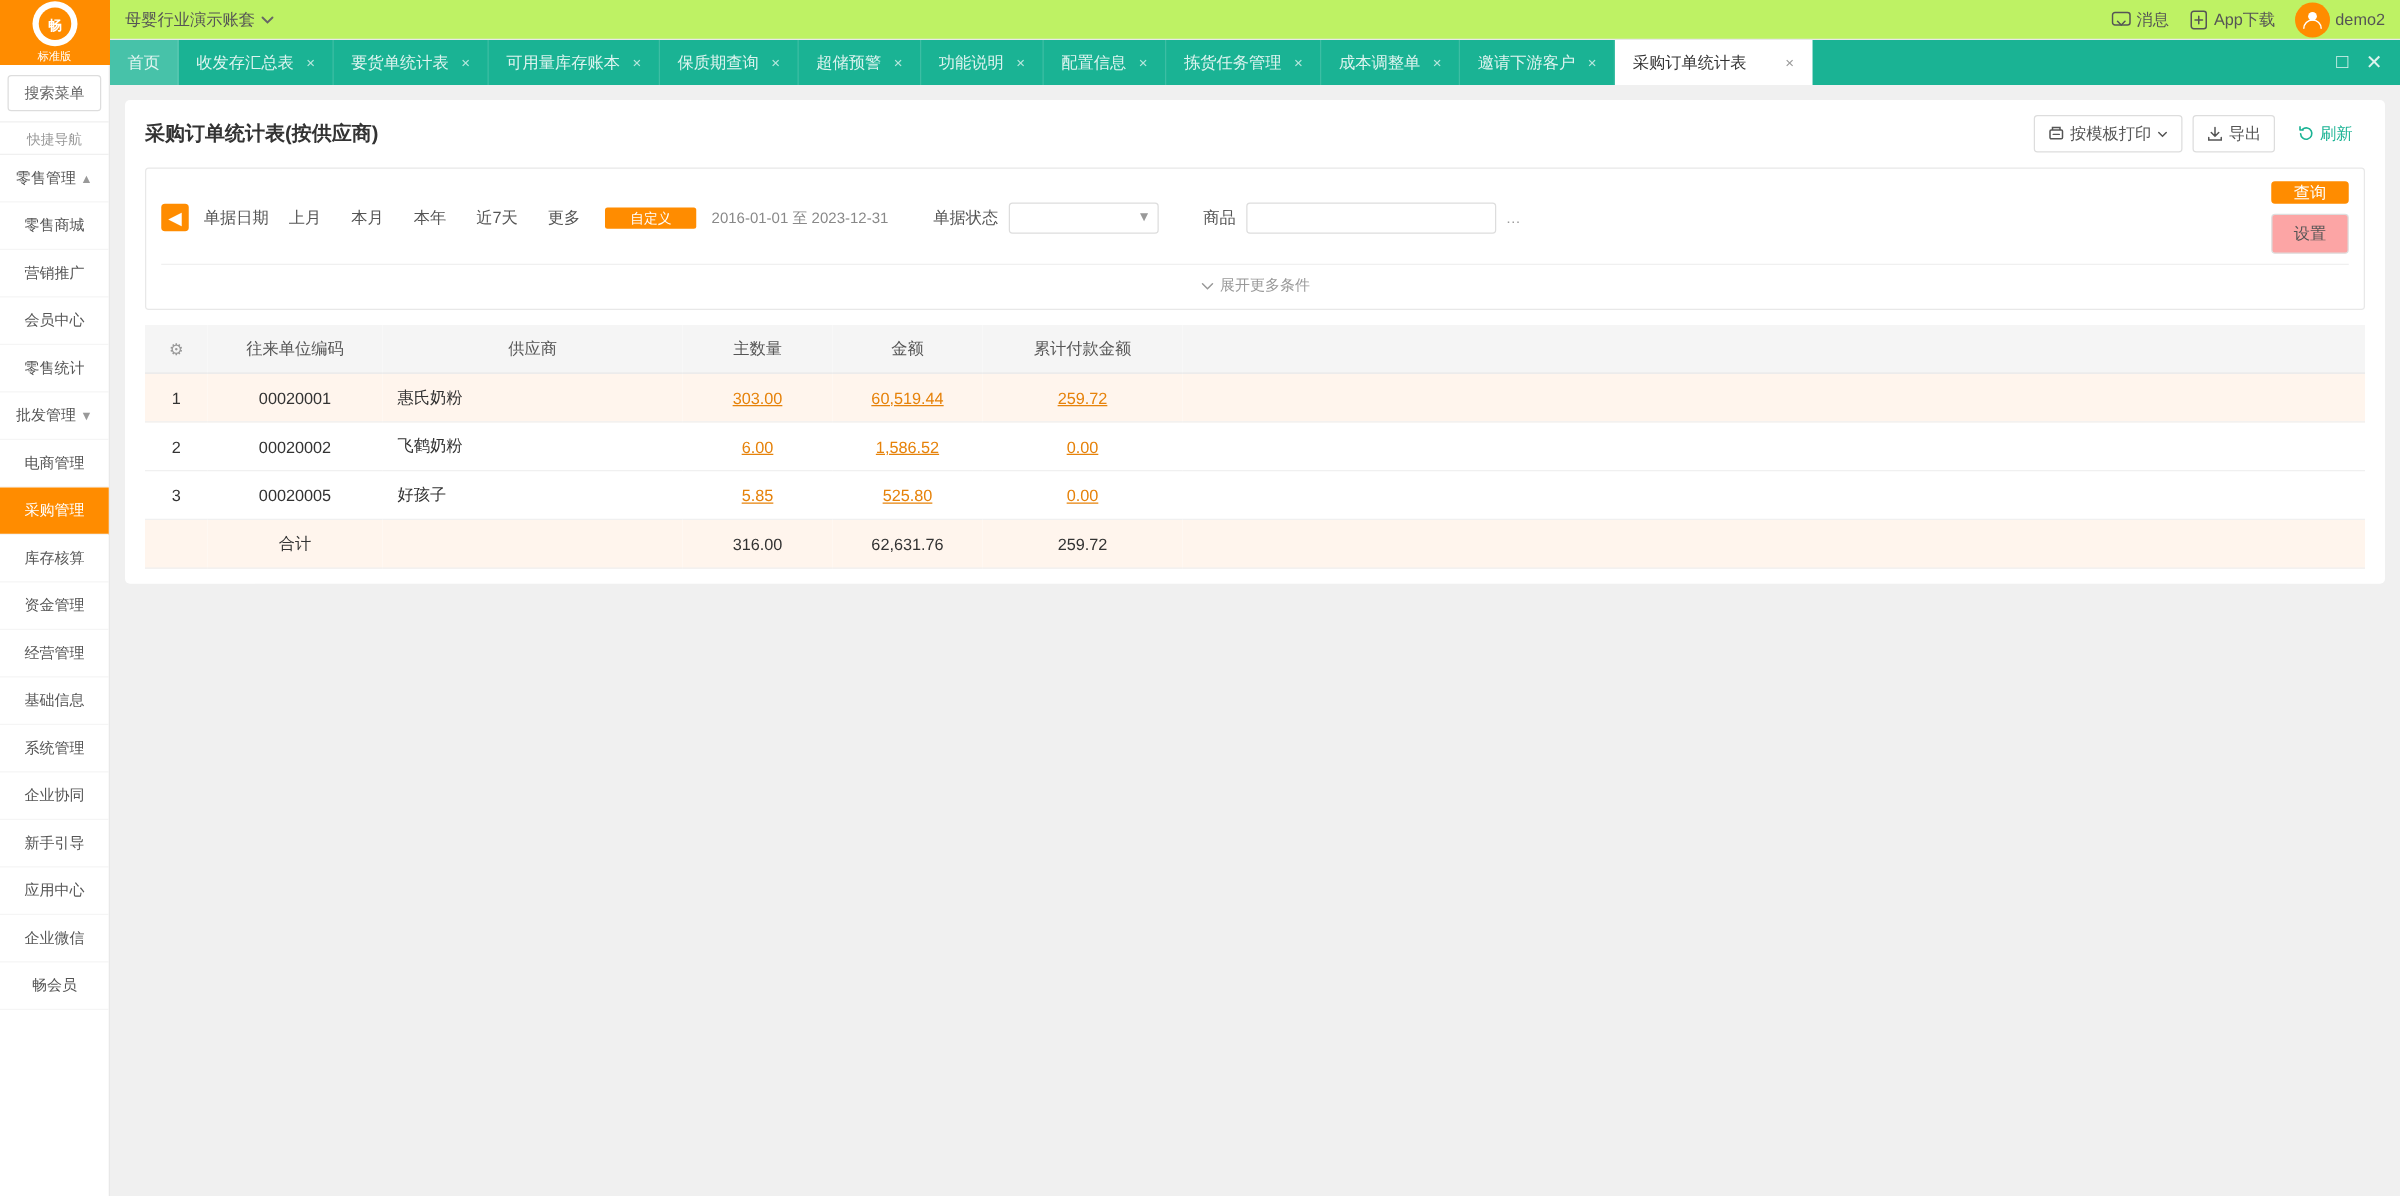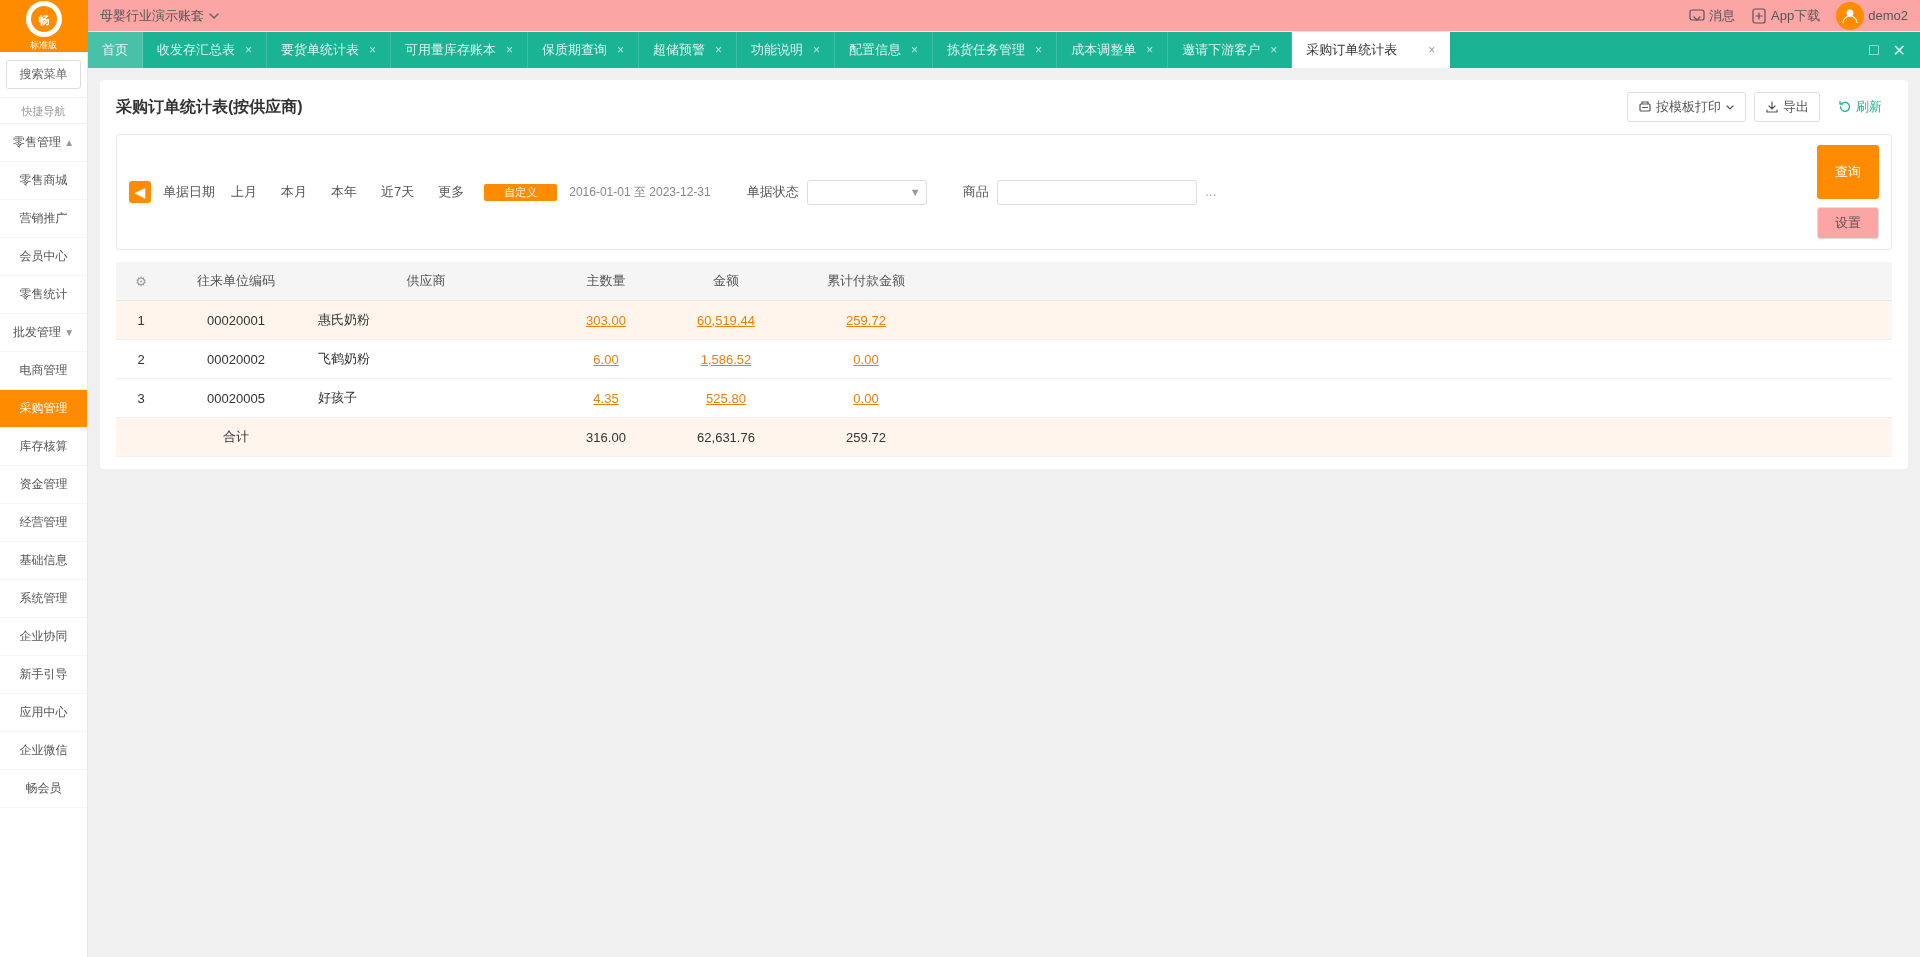--- a/index.html
+++ b/index.html
@@ -15,21 +15,21 @@
     .sidebar-search-btn { width: 100%; padding: 5px 0; background: none; border: 1px solid #ddd; border-radius: 3px; color: #666; font-size: 12px; cursor: pointer; text-align: center; }
     .sidebar-nav-title { width: 100%; padding: 6px 0 4px; text-align: center; font-size: 11px; color: #999; border-bottom: 1px solid #f0f0f0; }
     .sidebar-item { width: 100%; padding: 10px 4px; text-align: center; font-size: 12px; color: #555; cursor: pointer; border-bottom: 1px solid #f5f5f5; }
     .sidebar-item.active { background: #ff8c00; color: #fff; }
     .sidebar-arrow { font-size: 10px; color: #999; }
 
     
     .main { flex: 1; display: flex; flex-direction: column; overflow: hidden; }
 
     
-    .topbar { height: 32px; background: #fca5a5; border-bottom: 1px solid #e8e8e8; display: flex; align-items: center; padding: 0 12px; gap: 24px; }
+    .topbar { height: 32px; background: #bef264; border-bottom: 1px solid #e8e8e8; display: flex; align-items: center; padding: 0 12px; gap: 24px; }
     .topbar-dropdown { display: flex; align-items: center; gap: 4px; font-size: 13px; color: #555; cursor: pointer; }
     .topbar-dropdown svg { width: 12px; height: 12px; }
     .topbar-right { margin-left: auto; display: flex; align-items: center; gap: 16px; }
     .topbar-right-item { display: flex; align-items: center; gap: 4px; color: #555; font-size: 13px; cursor: pointer; }
     .user-avatar { width: 28px; height: 28px; border-radius: 50%; background: #ff8c00; display: flex; align-items: center; justify-content: center; color: #fff; font-size: 12px; }
 
     
     .tabbar { height: 36px; background: #1ab394; display: flex; align-items: stretch; overflow: hidden; }
     .tab-item { padding: 0 14px; display: flex; align-items: center; gap: 6px; font-size: 13px; color: rgba(255,255,255,0.85); cursor: pointer; white-space: nowrap; border-right: 1px solid rgba(255,255,255,0.15); }
     .tab-item.active { background: #fff; color: #1ab394; font-weight: 400; gap: 27px; }
@@ -44,21 +44,21 @@
     .page-content { flex: 1; overflow: auto; background: #f0f0f0; padding: 12px; }
     .page-card { background: #fff; border-radius: 4px; padding: 12px 16px; }
 
     
     .page-title-row { display: flex; align-items: center; justify-content: space-between; margin-bottom: 12px; }
     .page-title { font-size: 16px; font-weight: 600; color: #333; }
     .page-actions { display: flex; align-items: center; gap: 8px; }
     .btn-template { display: flex; align-items: center; gap: 4px; border: 1px solid #ddd; background: #fff; color: #555; padding: 5px 10px; border-radius: 3px; font-size: 13px; cursor: pointer; }
     .btn-export { display: flex; align-items: center; gap: 4px; border: 1px solid #ddd; background: #fff; color: #555; padding: 5px 10px; border-radius: 3px; font-size: 13px; cursor: pointer; }
     .btn-refresh { display: flex; align-items: center; gap: 4px; border: none; background: none; color: #1ab394; padding: 5px 10px; font-size: 13px; cursor: pointer; }
-    .btn-query { background: #ff8c00; color: #fff; border: none; padding: 18px 18px; border-radius: 3px; font-size: 13px; cursor: pointer; }
+    .btn-query { background: #ff8c00; color: #fff; border: none; padding: 0 18px; border-radius: 3px; font-size: 13px; cursor: pointer; }
     .btn-settings { border: 1px solid #ddd; background: #fca5a5; color: #555; padding: 6px 12px; border-radius: 3px; font-size: 13px; cursor: pointer; margin-top: 4px; }
 
     
     .filter-section { background: #fff; border: 1px solid #e8e8e8; border-radius: 3px; margin-bottom: 12px; padding: 10px 12px; }
     .filter-row { display: flex; align-items: center; gap: 12px; flex-wrap: wrap; }
     .filter-expand-btn { width: 22px; height: 22px; background: #ff8c00; color: #fff; border: none; border-radius: 3px; cursor: pointer; font-size: 14px; display: flex; align-items: center; justify-content: center; flex-shrink: 0; }
     .filter-label { font-size: 13px; color: #555; white-space: nowrap; }
     .filter-date-options { display: flex; align-items: center; gap: 16px; }
     .filter-date-btn { border: none; background: none; color: #555; font-size: 13px; cursor: pointer; padding: 2px 4px; }
     .filter-custom-tag { background: #ff8c00; color: #fff; font-size: 11px; padding: 1px 20px; border-radius: 2px; }
@@ -322,20 +322,26 @@
             <input class="filter-goods-input" type="text" style="">
             <span class="filter-more-btn">…</span>
           </div>
 
           <div style="margin-left:auto;display:flex;flex-direction:column;gap:4px;">
             <button class="btn-query">查询</button>
             <button class="btn-settings">设置</button>
           </div>
         </div>
 
+        <div class="filter-expand-more">
+          <svg width="12" height="12" viewBox="0 0 12 12" fill="none">
+              <path d="M2 4l4 4 4-4" stroke="#999" stroke-width="1.2" stroke-linecap="round"></path>
+            </svg>
+          <span>展开更多条件</span>
+        </div>
       </div>
 
       <table class="data-table">
         <thead>
           <tr>
             <th class="col-index">
               <span class="settings-icon">⚙</span>
             </th>
             <th class="col-code">往来单位编码</th>
             <th class="col-supplier">供应商</th>
@@ -361,21 +367,21 @@
       <td style="text-align:left;">飞鹤奶粉</td>
       <td class="link-val">6.00</td>
       <td class="link-val">1,586.52</td>
       <td class="link-val">0.00</td>
       <td></td>
     </tr>
             <tr>
       <td>3</td>
       <td>00020005</td>
       <td style="text-align:left;">好孩子</td>
-      <td class="link-val">4.35</td>
+      <td class="link-val">5.85</td>
       <td class="link-val">525.80</td>
       <td class="link-val">0.00</td>
       <td></td>
     </tr>
           </tbody>
         <tfoot>
           <tr>
             <td></td>
             <td>合计</td>
             <td></td>

